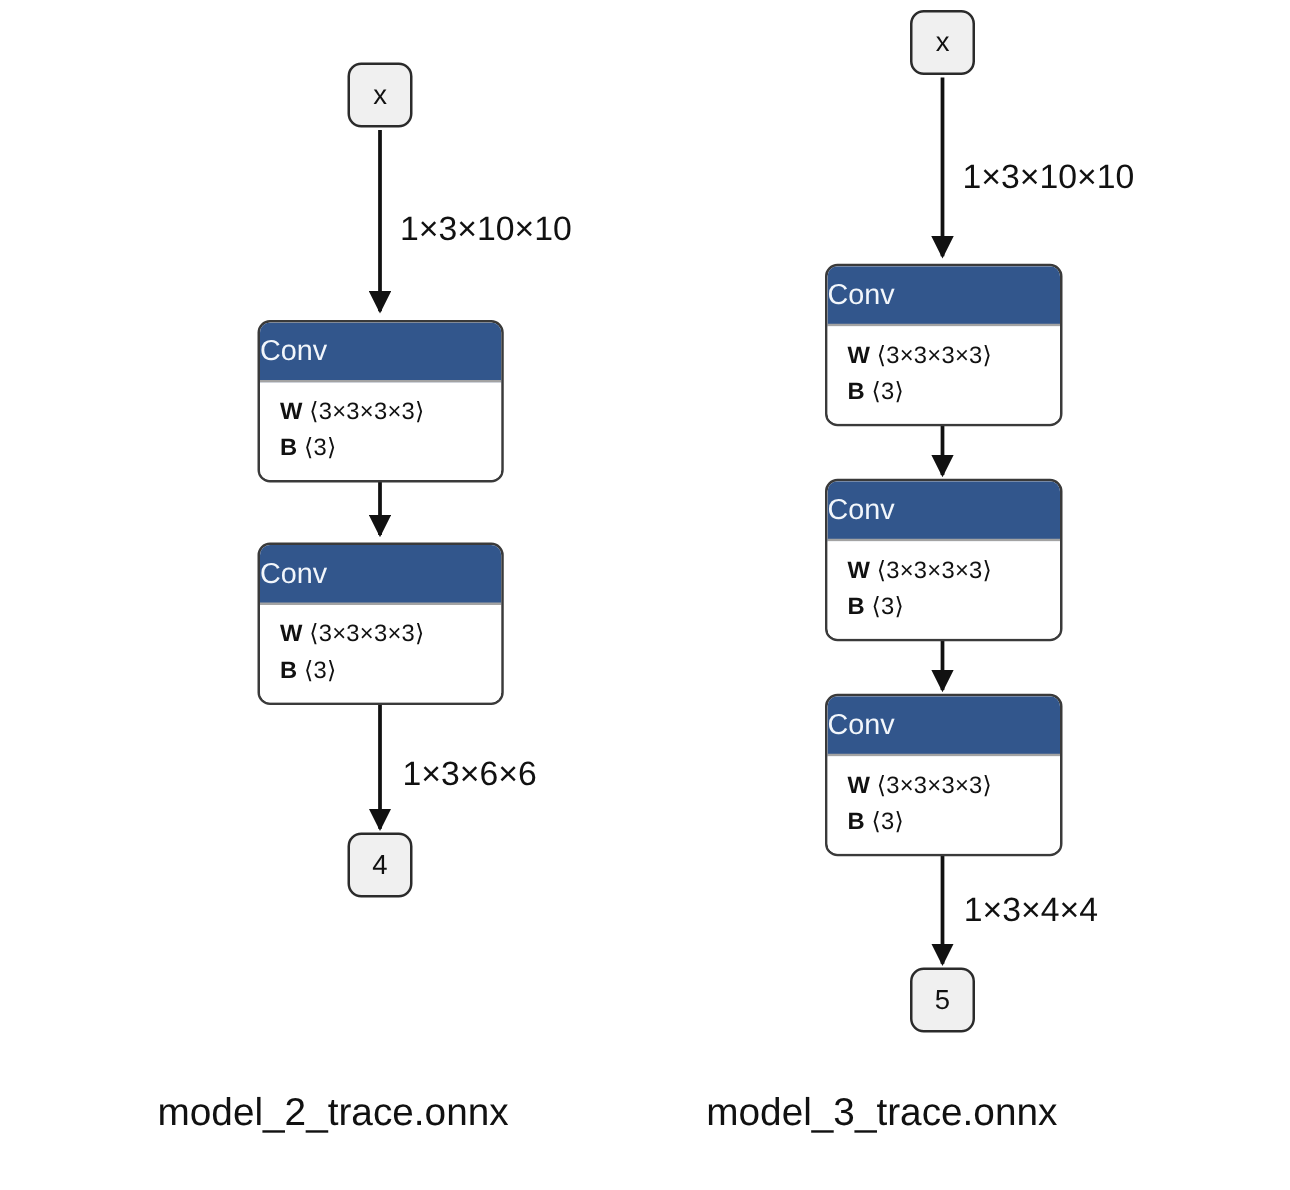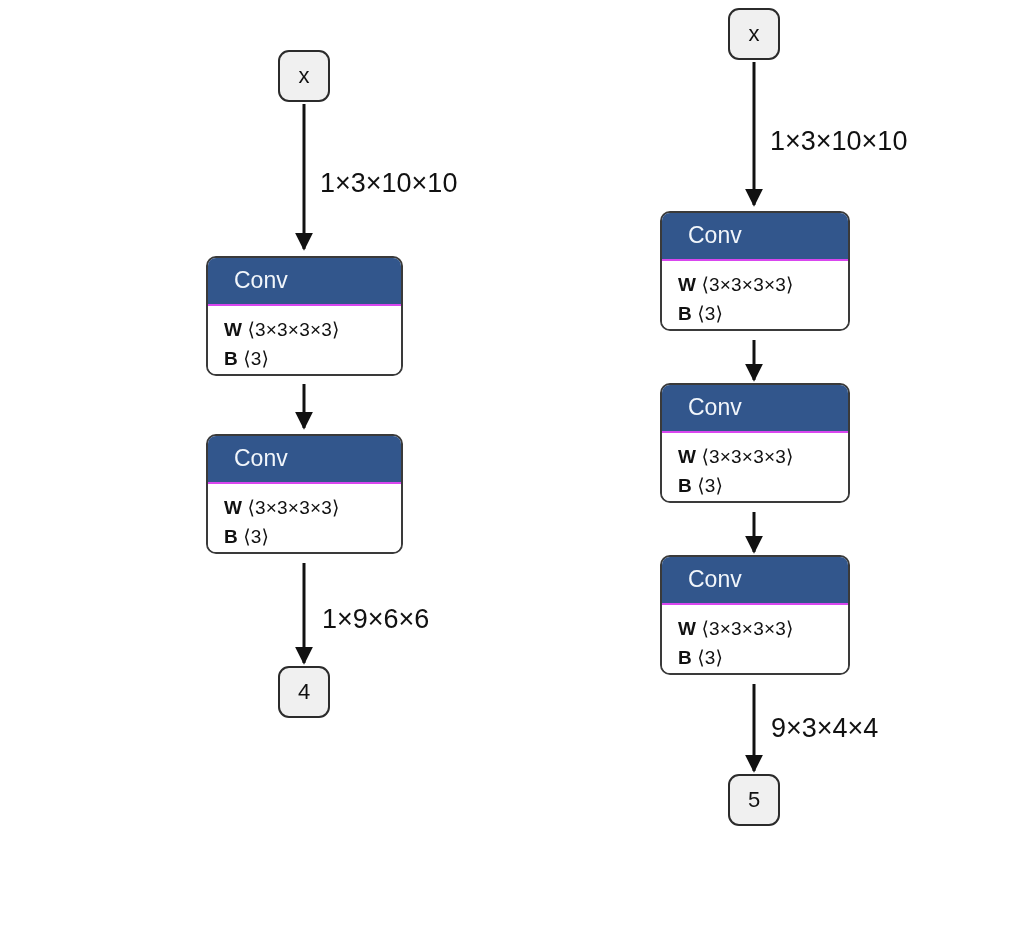--- a/index.html
+++ b/index.html
@@ -46,25 +46,25 @@
     border: 2.5px solid #3a3a3a;
     border-radius: 10px;
     background: #ffffff;
     overflow: hidden;
   }
   .op-header {
     background: #32568c;
     color: #f2f6fb;
     font-size: 23px;
     line-height: 1;
-    padding: 11px 0 12px 26px;
-    border-bottom: 2px solid #d946ef;
+    padding: 11px 0 12px 0;
+    border-bottom: 2px solid #a3a3a3;
   }
   .op-body {
-    padding: 9px 0 0 16px;
+    padding: 9px 0 10px 16px;
     background: #ffffff;
   }
   .attr-row {
     font-size: 19px;
     line-height: 1.55;
     color: #111111;
     white-space: nowrap;
   }
   .attr-key {
     font-weight: bold;
@@ -159,26 +159,27 @@
         <span class="attr-key">W</span>
         <span class="attr-val">⟨3×3×3×3⟩</span>
       </div>
       <div class="attr-row">
         <span class="attr-key">B</span>
         <span class="attr-val">⟨3⟩</span>
       </div>
     </div>
   </div>
 
-  <div class="edge-label" style="left:322px; top:606px;">1×9×6×6</div>
+  <div class="edge-label" style="left:322px; top:606px;">1×3×6×6</div>
 
   <div class="io-node" style="left:278px; top:666px;">
     <span>4</span>
   </div>
 
+  <div class="caption" style="left:126px; top:874px;">model_2_trace.onnx</div>
 
   <div class="io-node" style="left:728px; top:8px;">
     <span>x</span>
   </div>
 
   <div class="edge-label" style="left:770px; top:128px;">1×3×10×10</div>
 
   <div class="op-node" style="left:660px; top:211px; width:190px;">
     <div class="op-header">Conv</div>
     <div class="op-body">
@@ -214,21 +215,22 @@
         <span class="attr-key">W</span>
         <span class="attr-val">⟨3×3×3×3⟩</span>
       </div>
       <div class="attr-row">
         <span class="attr-key">B</span>
         <span class="attr-val">⟨3⟩</span>
       </div>
     </div>
   </div>
 
-  <div class="edge-label" style="left:771px; top:715px;">9×3×4×4</div>
+  <div class="edge-label" style="left:771px; top:715px;">1×3×4×4</div>
 
   <div class="io-node" style="left:728px; top:774px;">
     <span>5</span>
   </div>
 
+  <div class="caption" style="left:565px; top:874px;">model_3_trace.onnx</div>
 
 
 </div>
 
 </body></html>

